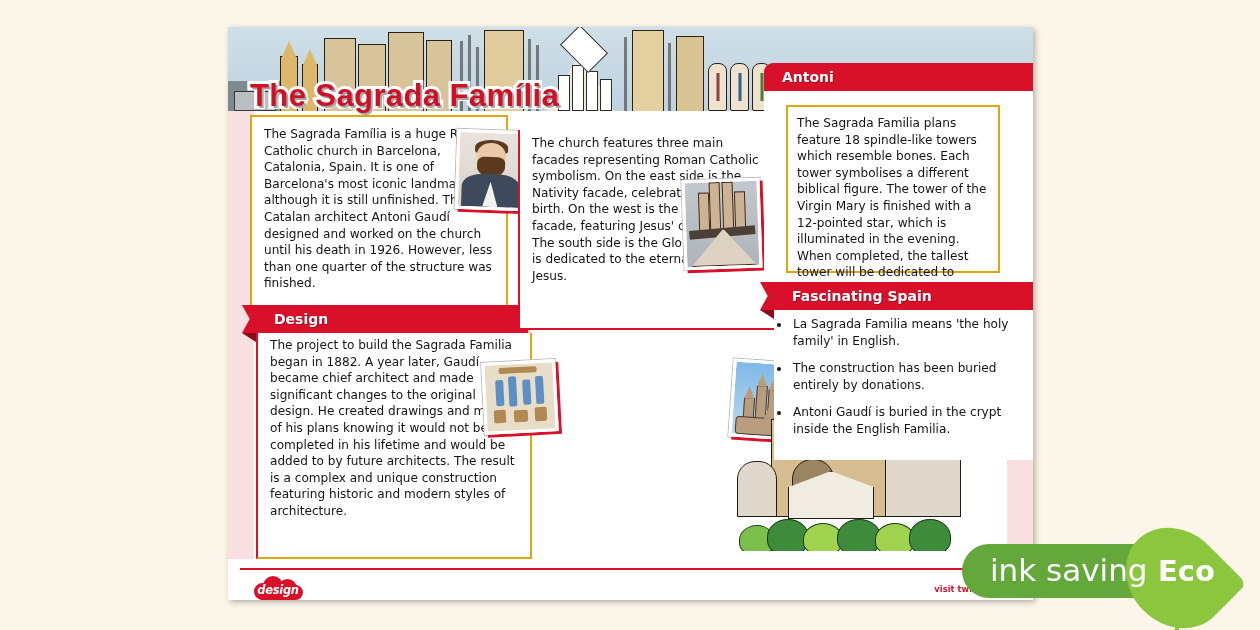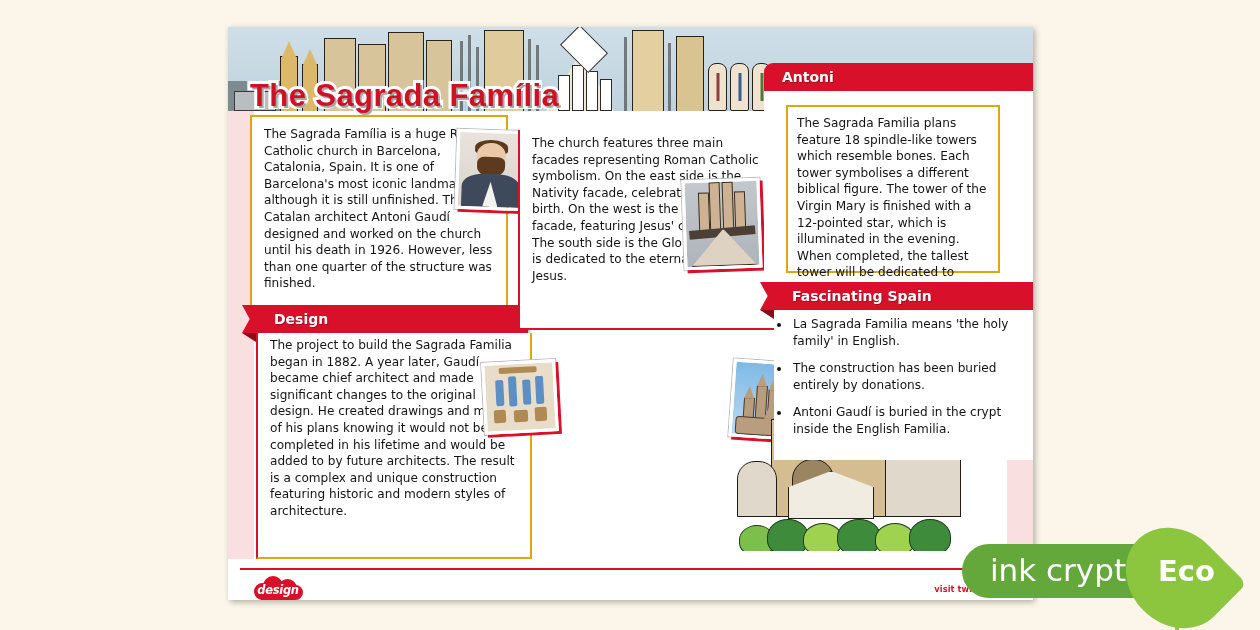--- a/index.html
+++ b/index.html
@@ -372,15 +372,15 @@
     <div class="w">design</div>
   </div>
 
   <div class="visit">visit twinkl.com</div>
 </div>
 
 <div class="eco">
   <div class="eco-stem"></div>
   <div class="eco-bar"></div>
   <div class="eco-leaf"></div>
-  <div class="eco-txt">ink crypt</div>
+  <div class="eco-txt">ink saving</div>
   <div class="eco-txt2">Eco</div>
 </div>
 
 </body></html>

